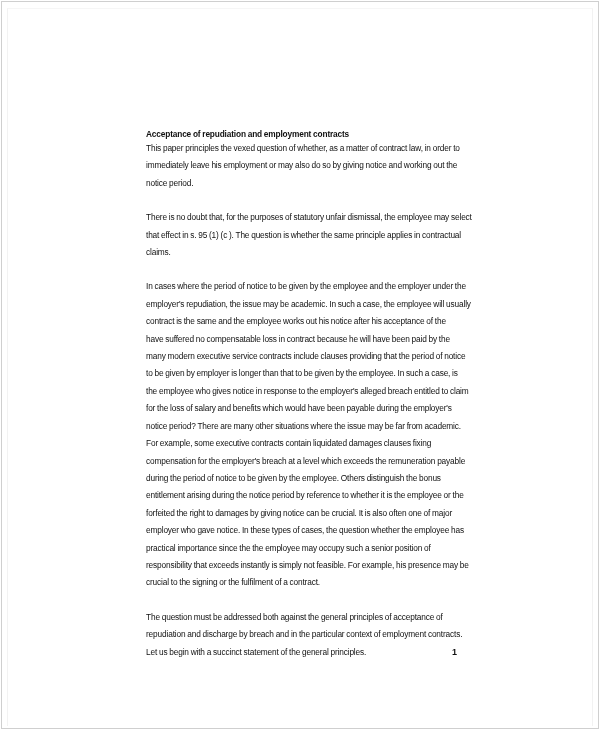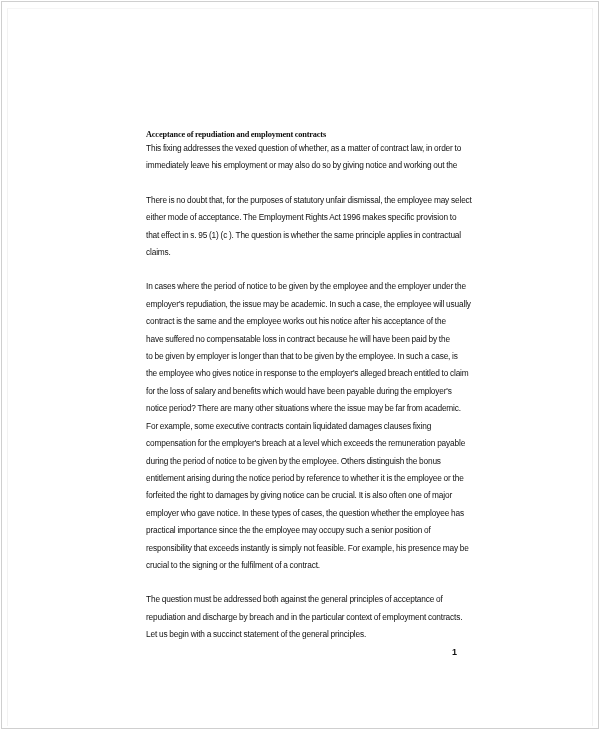--- a/index.html
+++ b/index.html
@@ -12,55 +12,56 @@
     border: 1px solid #cfcfcf; box-sizing: content-box;
   }
   .frame-inner {
     position: absolute; left: 5px; top: 6px; right: 5px; bottom: 2px;
     border-left: 1px solid #f2f2f2; border-right: 1px solid #f2f2f2; border-top: 1px solid #f6f6f6;
   }
   .content {
     position: absolute; left: 146px; top: 129px; width: 320px;
     font-size: 8.3px; letter-spacing: -0.15px; word-spacing: -0.3px;
   }
-  .title { font-weight: bold; line-height: 11px; margin: 0; white-space: nowrap; font-family: Liberation Serif, serif; }
+  .title { font-weight: bold; line-height: 11px; margin: 0; white-space: nowrap; }
   .author { line-height: 11px; margin: 0 0 9px 0; white-space: nowrap; }
   .para { margin: 0 0 17px 0; }
   .line { display: block; line-height: 17.4px; white-space: nowrap; }
   .page-number {
     position: absolute; left: 452px; top: 647px; font-size: 9px; font-weight: bold;
   }
 </style>
 </head>
 <body>
 
 <div class="frame">
   <div class="frame-inner"></div>
 </div>
 
 <div class="content">
   <p class="title">Acceptance of repudiation and employment contracts</p>
 
   <div class="para">
-    <span class="line">This fixing addresses the vexed question of whether, as a matter of contract law, in order to</span>
+    <span class="line">This paper principles the vexed question of whether, as a matter of contract law, in order to</span>
     <span class="line">immediately leave his employment or may also do so by giving notice and working out the</span>
+    <span class="line">notice period.</span>
   </div>
 
   <div class="para">
     <span class="line">There is no doubt that, for the purposes of statutory unfair dismissal, the employee may select</span>
-    <span class="line">either mode of acceptance.  The Employment Rights Act 1996 makes specific provision to</span>
     <span class="line">that effect in s. 95 (1) (c ). The question is whether the same principle applies in contractual</span>
     <span class="line">claims.</span>
   </div>
 
   <div class="para">
     <span class="line">In cases where the period of notice to be given by the employee and the employer under the</span>
     <span class="line">employer's repudiation, the issue may be academic. In such a case, the employee will usually</span>
     <span class="line">contract is the same and the employee works out his notice after his acceptance of the</span>
     <span class="line">have suffered no compensatable loss in contract because he will have been paid by the</span>
+    <span class="line">many modern executive service contracts include clauses providing that the period of notice</span>
     <span class="line">to be given by employer is longer than that to be given by the employee. In such a case,  is</span>
     <span class="line">the employee who gives notice in response to the employer's alleged breach entitled to claim</span>
     <span class="line">for the loss of salary and benefits which would have been payable during the employer's</span>
     <span class="line">notice period?  There are many other situations where the issue may be far from academic.</span>
     <span class="line">For example, some executive contracts contain liquidated damages clauses fixing</span>
     <span class="line">compensation for the employer's breach at a  level which exceeds the remuneration payable</span>
     <span class="line">during the period of notice to be given by the employee. Others distinguish the bonus</span>
     <span class="line">entitlement arising during the notice period by reference to whether it is the employee or the</span>
     <span class="line">forfeited the right to damages by giving notice can be crucial. It is also often one of major</span>
     <span class="line">employer who gave notice.  In these types of cases, the question whether the employee has</span>

